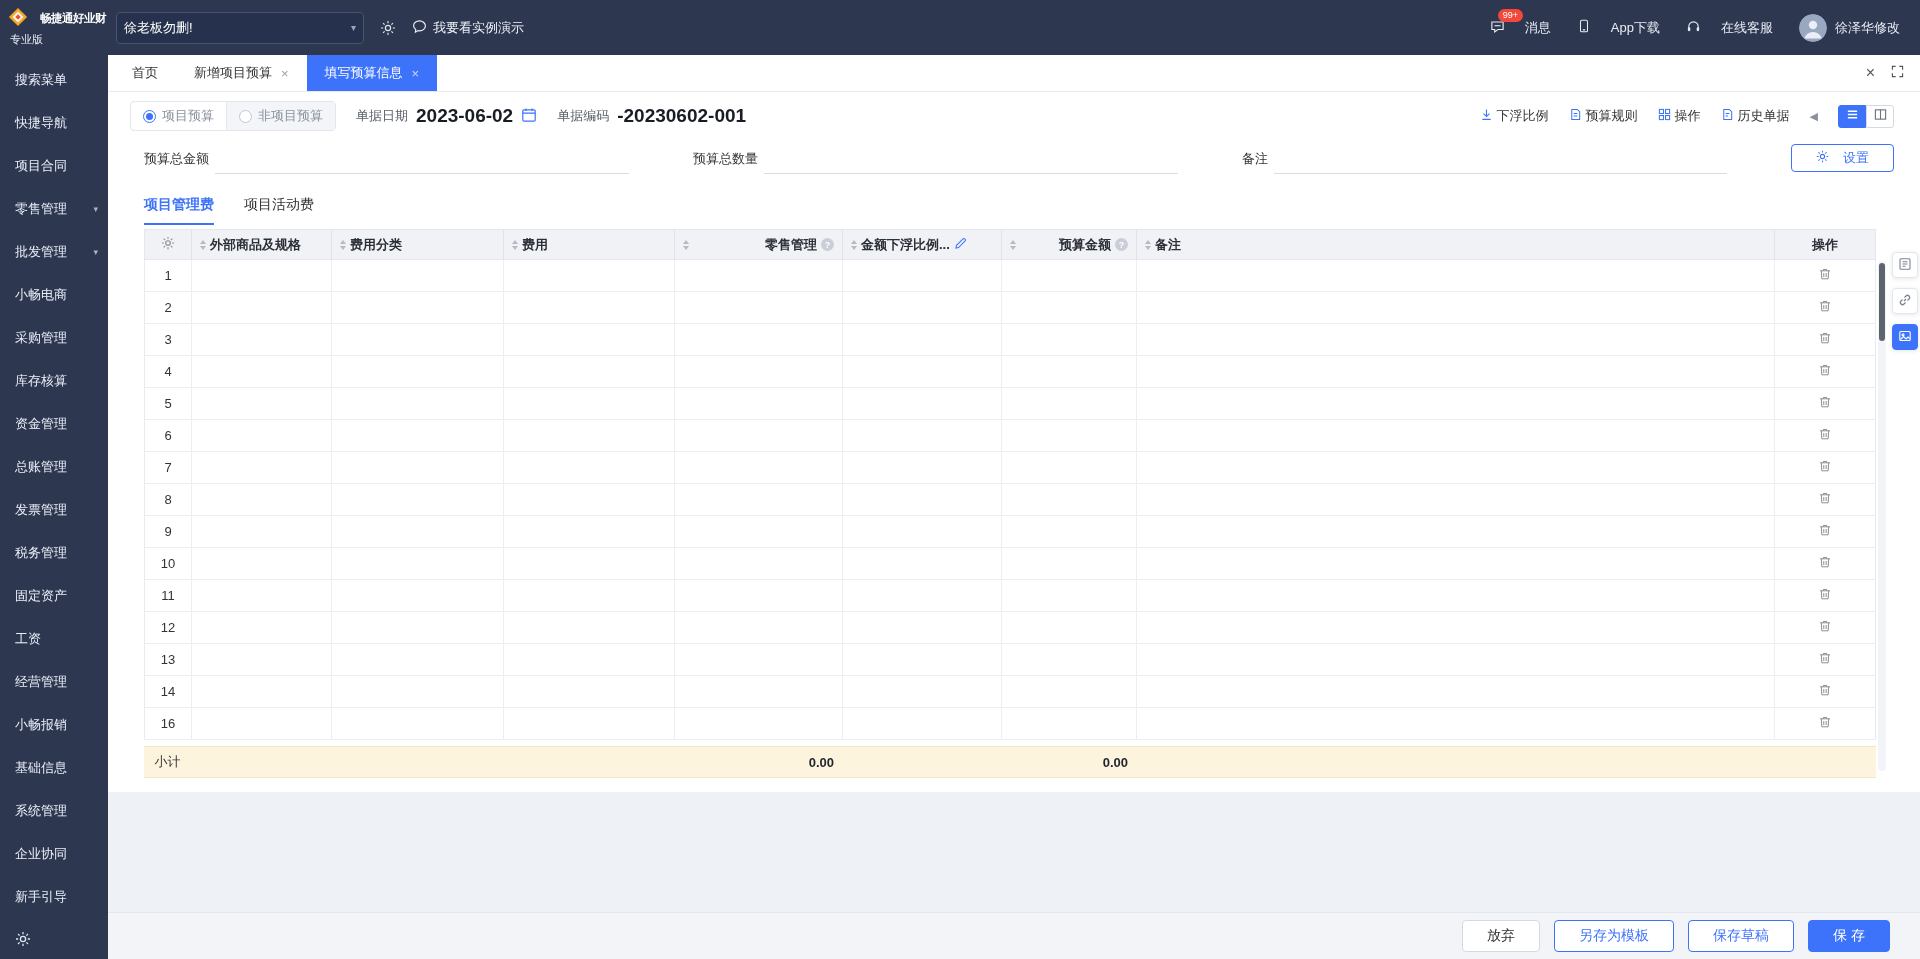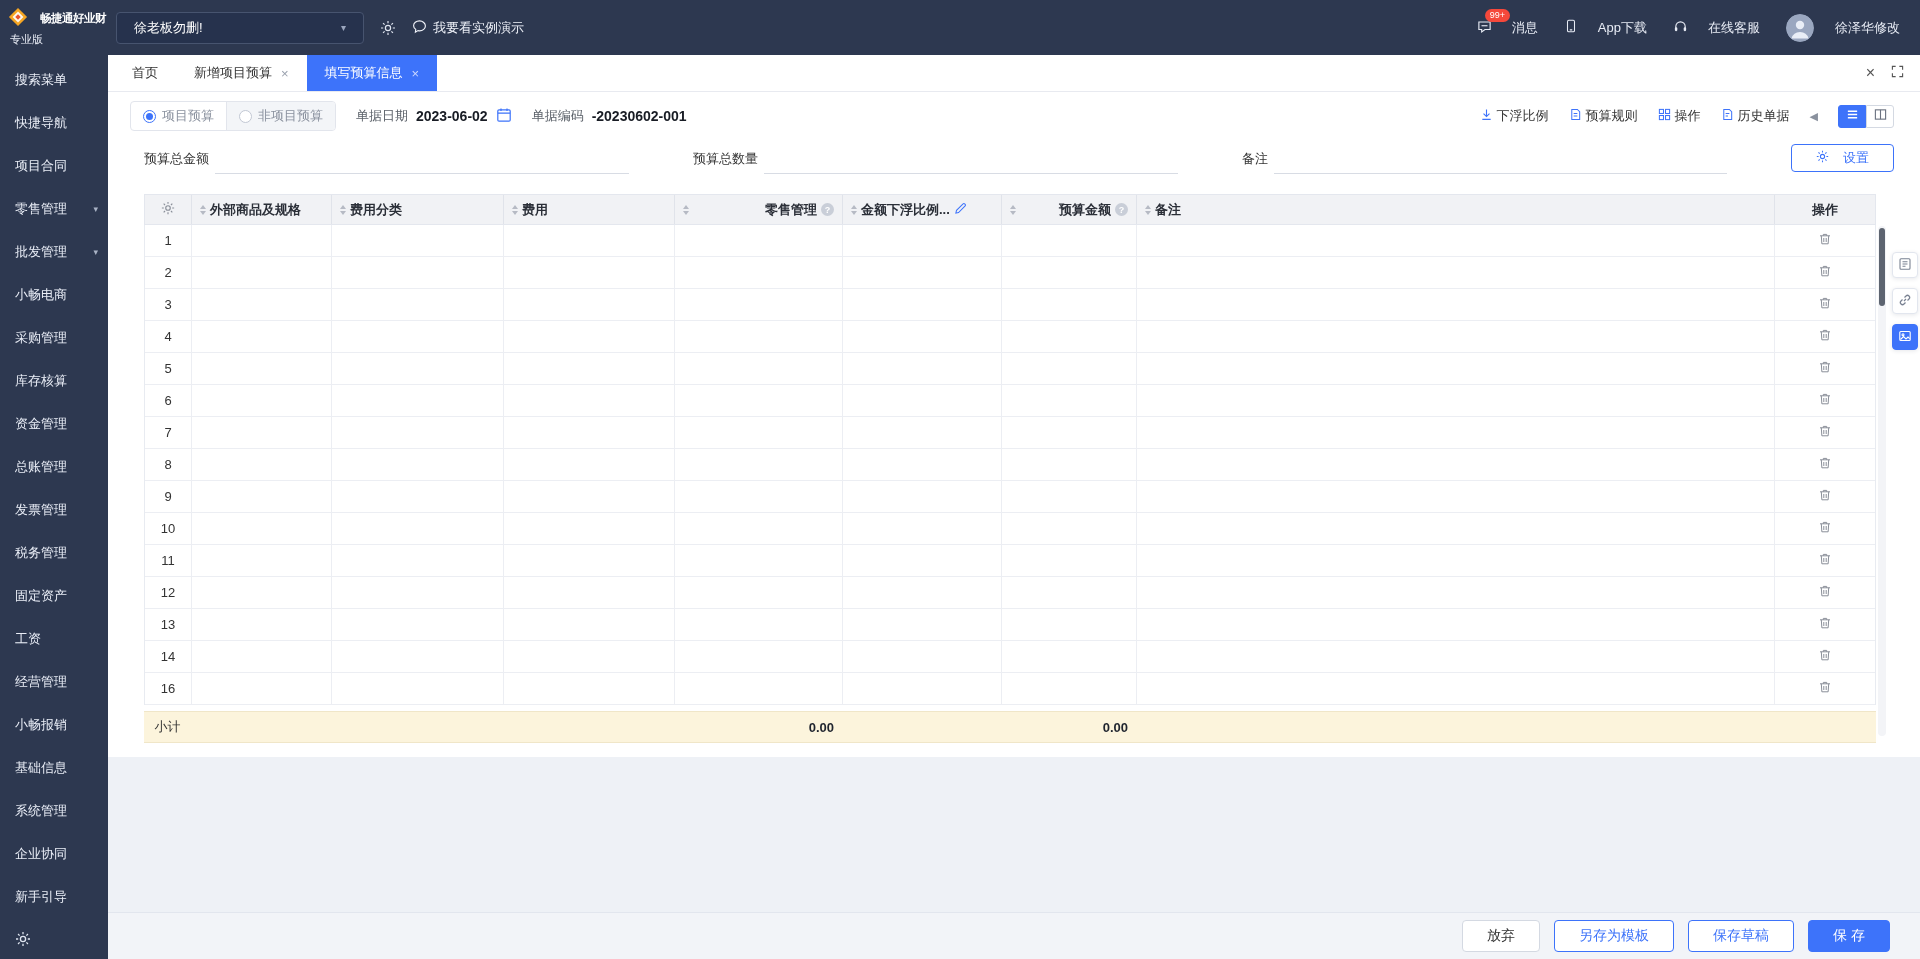--- a/index.html
+++ b/index.html
@@ -21,28 +21,28 @@
   .nav { flex: 1; display: flex; flex-direction: column; overflow: hidden; }
   .nav-item { height: 43px; display: flex; align-items: center; justify-content: space-between; padding: 0 10px 0 15px; font-size: 13px; color: #eaeef7; cursor: pointer; white-space: nowrap; flex-shrink: 0; }
   .nav-arrow { font-size: 9px; color: #aab3c6; }
   .sidebar-gear { height: 38px; display: flex; align-items: center; padding-left: 15px; flex-shrink: 0; }
 
   
   .main { flex: 1; display: flex; flex-direction: column; min-width: 0; }
 
   
   .topbar { height: 55px; background: var(--dark); display: flex; align-items: center; padding: 0 20px 0 8px; gap: 16px; flex-shrink: 0; color: #e8ecf5; }
-  .company-select { width: 248px; height: 32px; background: #26324d; border: 1px solid #47546f; border-radius: 4px; display: flex; align-items: center; justify-content: space-between; padding: 0 17px; color: #fff; cursor: pointer; }
+  .company-select { width: 248px; height: 32px; background: #26324d; border: 1px solid #47546f; border-radius: 4px; display: flex; align-items: center; justify-content: space-between; padding: 0 7px; color: #fff; cursor: pointer; }
   .select-chevron { font-size: 10px; color: #9aa5bd; }
   .icon-btn { display: flex; align-items: center; justify-content: center; cursor: pointer; color: #dfe5f0; }
   .demo-link { display: flex; align-items: center; gap: 6px; cursor: pointer; color: #f0f3fa; }
   .topbar-right { margin-left: auto; display: flex; align-items: center; gap: 26px; }
   .top-item { display: flex; align-items: center; gap: 20px; cursor: pointer; position: relative; color: #e8ecf5; }
   .badge { position: absolute; top: -10px; left: 8px; background: #f5483b; color: #fff; font-size: 9px; line-height: 1; padding: 2px 5px; border-radius: 8px; white-space: nowrap; }
-  .user-item { display: flex; align-items: center; gap: 21px; cursor: pointer; justify-content: flex-end; }
+  .user-item { display: flex; align-items: center; gap: 8px; cursor: pointer; justify-content: flex-end; }
   .avatar { width: 28px; height: 28px; border-radius: 50%; overflow: hidden; flex-shrink: 0; }
 
   
   .tabbar { height: 37px; background: #fff; display: flex; align-items: stretch; border-bottom: 1px solid #e8eaf0; flex-shrink: 0; padding-left: 6px; }
   .tab { display: flex; align-items: center; padding: 0 18px; gap: 9px; font-size: 13px; color: #333; cursor: pointer; }
   .tab .close { font-size: 13px; color: #99a0ad; line-height: 1; }
   .tab.active { background: var(--accent); color: #fff; }
   .tab.active .close { color: #cdd9ff; }
   .tabbar-right { margin-left: auto; display: flex; align-items: center; gap: 16px; padding-right: 16px; color: #555; }
   .tb-x { font-size: 16px; cursor: pointer; color: #555; }
@@ -54,21 +54,21 @@
   
   .toolbar { height: 48px; display: flex; align-items: center; padding: 0 26px 0 22px; gap: 20px; }
   .radio-group { display: flex; align-items: stretch; border: 1px solid #e2e5ec; border-radius: 4px; overflow: hidden; height: 30px; }
   .radio-opt { display: flex; align-items: center; gap: 6px; padding: 0 12px; color: #8a919e; font-size: 13px; cursor: pointer; }
   .radio-opt.second { background: #f3f5f8; border-left: 1px solid #e2e5ec; }
   .radio-circle { width: 13px; height: 13px; border: 1px solid #c2c8d4; border-radius: 50%; background: #fff; position: relative; flex-shrink: 0; }
   .radio-opt.checked .radio-circle { border-color: var(--accent); }
   .radio-opt.checked .radio-circle::after { content: ""; position: absolute; inset: 2px; border-radius: 50%; background: var(--accent); }
   .doc-field { display: flex; align-items: center; gap: 8px; }
   .doc-label { color: #5a6068; }
-  .doc-value { color: #181c24; font-weight: bold; font-size: 14px; }
+  .doc-value { color: #181c24; font-weight: bold; font-size: 19px; }
   .toolbar-actions { margin-left: auto; display: flex; align-items: center; gap: 20px; }
   .action-link { display: flex; align-items: center; gap: 4px; color: #333; cursor: pointer; white-space: nowrap; }
   .action-link svg { color: var(--accent); }
   .nav-arrow-left { color: #8a919e; font-size: 11px; cursor: pointer; }
   .view-toggle { display: flex; }
   .vt-btn { width: 28px; height: 23px; display: flex; align-items: center; justify-content: center; border: 1px solid #d4d9e2; background: #fff; cursor: pointer; }
   .vt-btn.active { background: var(--accent); border-color: var(--accent); }
   .vt-btn:first-child { border-radius: 3px 0 0 3px; }
   .vt-btn:last-child { border-radius: 0 3px 3px 0; }
 
@@ -432,20 +432,28 @@
                   <g fill="none" stroke="#3d73fa" stroke-width="1.3">
                     <circle cx="8" cy="8" r="2.6"></circle>
                     <path d="M8 1v2.2M8 12.8V15M1 8h2.2M12.8 8H15M3.05 3.05l1.56 1.56M11.4 11.4l1.55 1.55M12.95 3.05L11.4 4.6M4.6 11.4l-1.55 1.55"></path>
                   </g>
                 </svg>
             </span>
             <span>设置</span>
           </div>
         </div>
 
+        <div class="detail-tabs">
+          <div class="dtab active">
+            <span>项目管理费</span>
+          </div>
+          <div class="dtab">
+            <span>项目活动费</span>
+          </div>
+        </div>
 
         <div class="table-wrap">
           <div class="grid-row thead">
             <div class="th center">
               <span>
                 <svg viewBox="0 0 16 16" width="14" height="14">
                     <g fill="none" stroke="#8a8f99" stroke-width="1.3">
                       <circle cx="8" cy="8" r="2.6"></circle>
                       <path d="M8 1v2.2M8 12.8V15M1 8h2.2M12.8 8H15M3.05 3.05l1.56 1.56M11.4 11.4l1.55 1.55M12.95 3.05L11.4 4.6M4.6 11.4l-1.55 1.55"></path>
                     </g>

